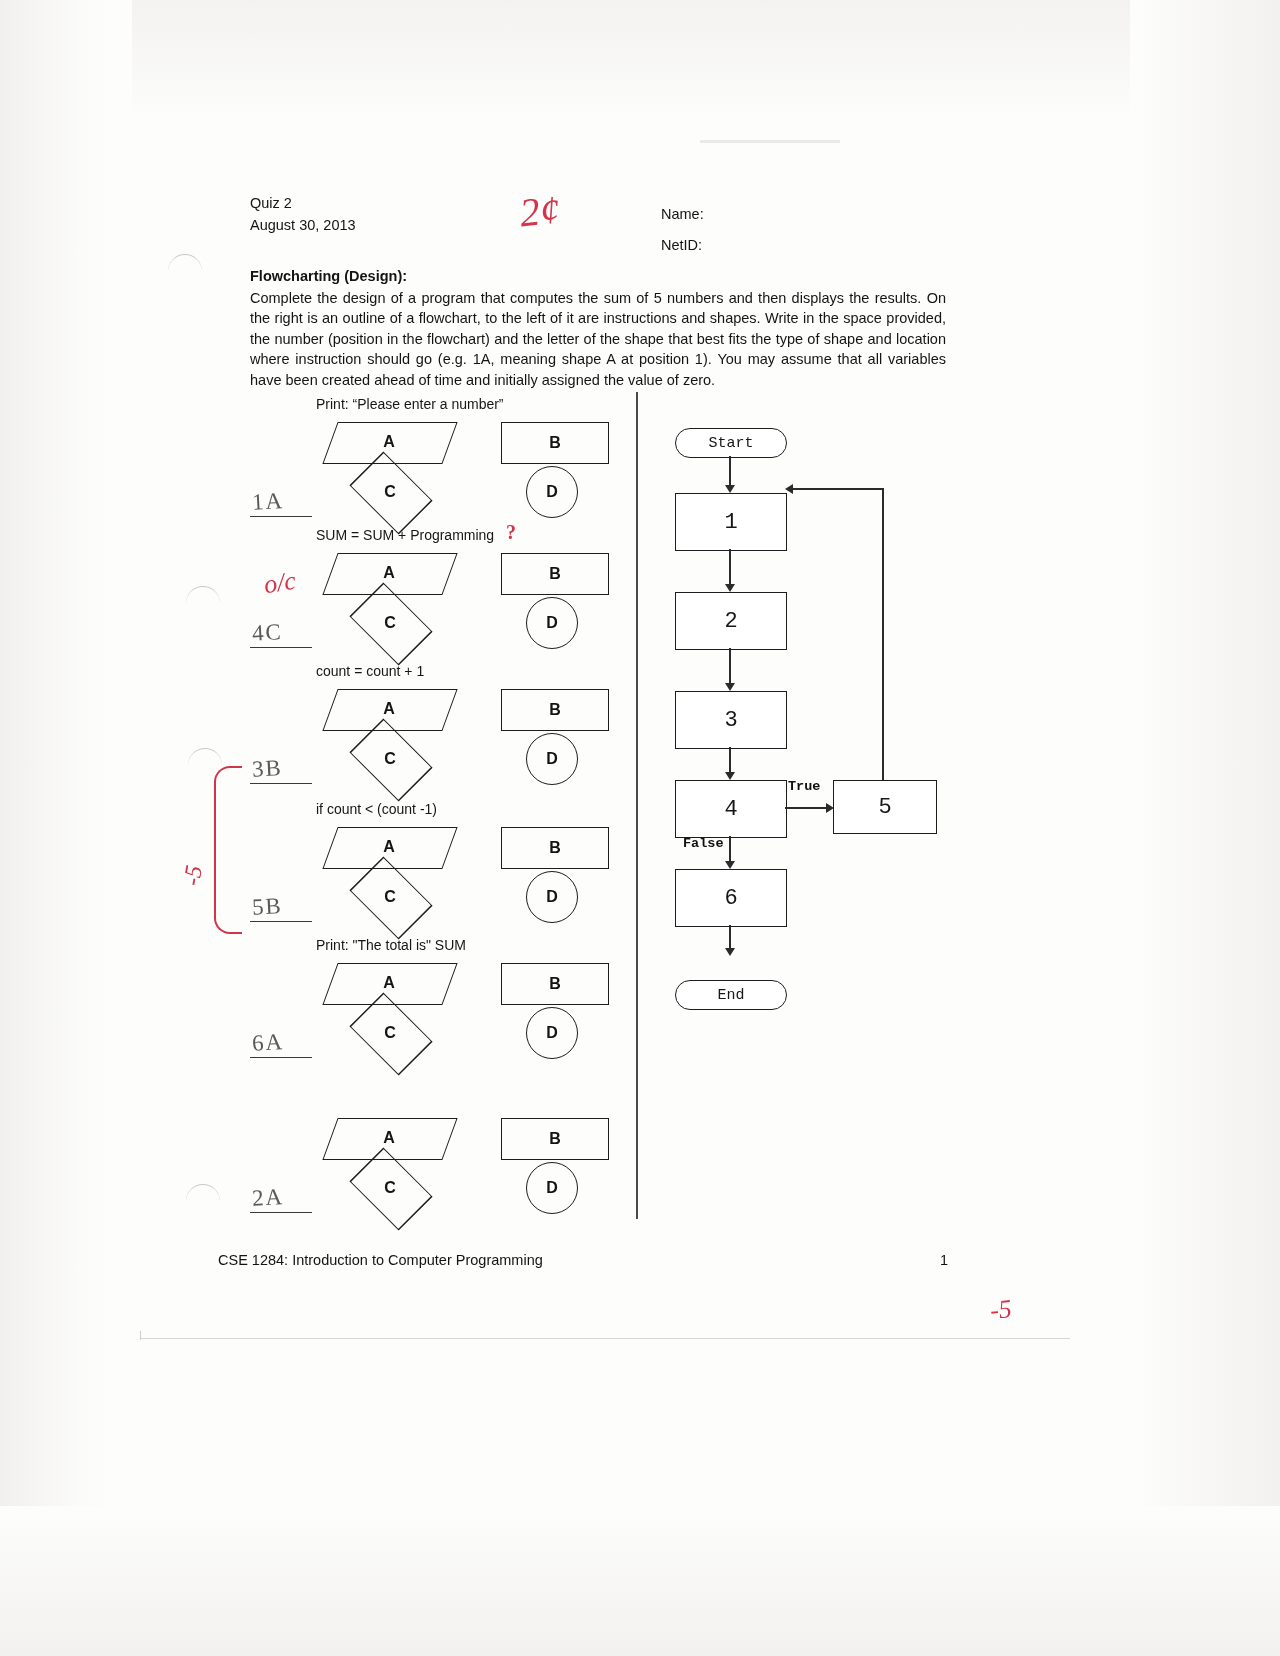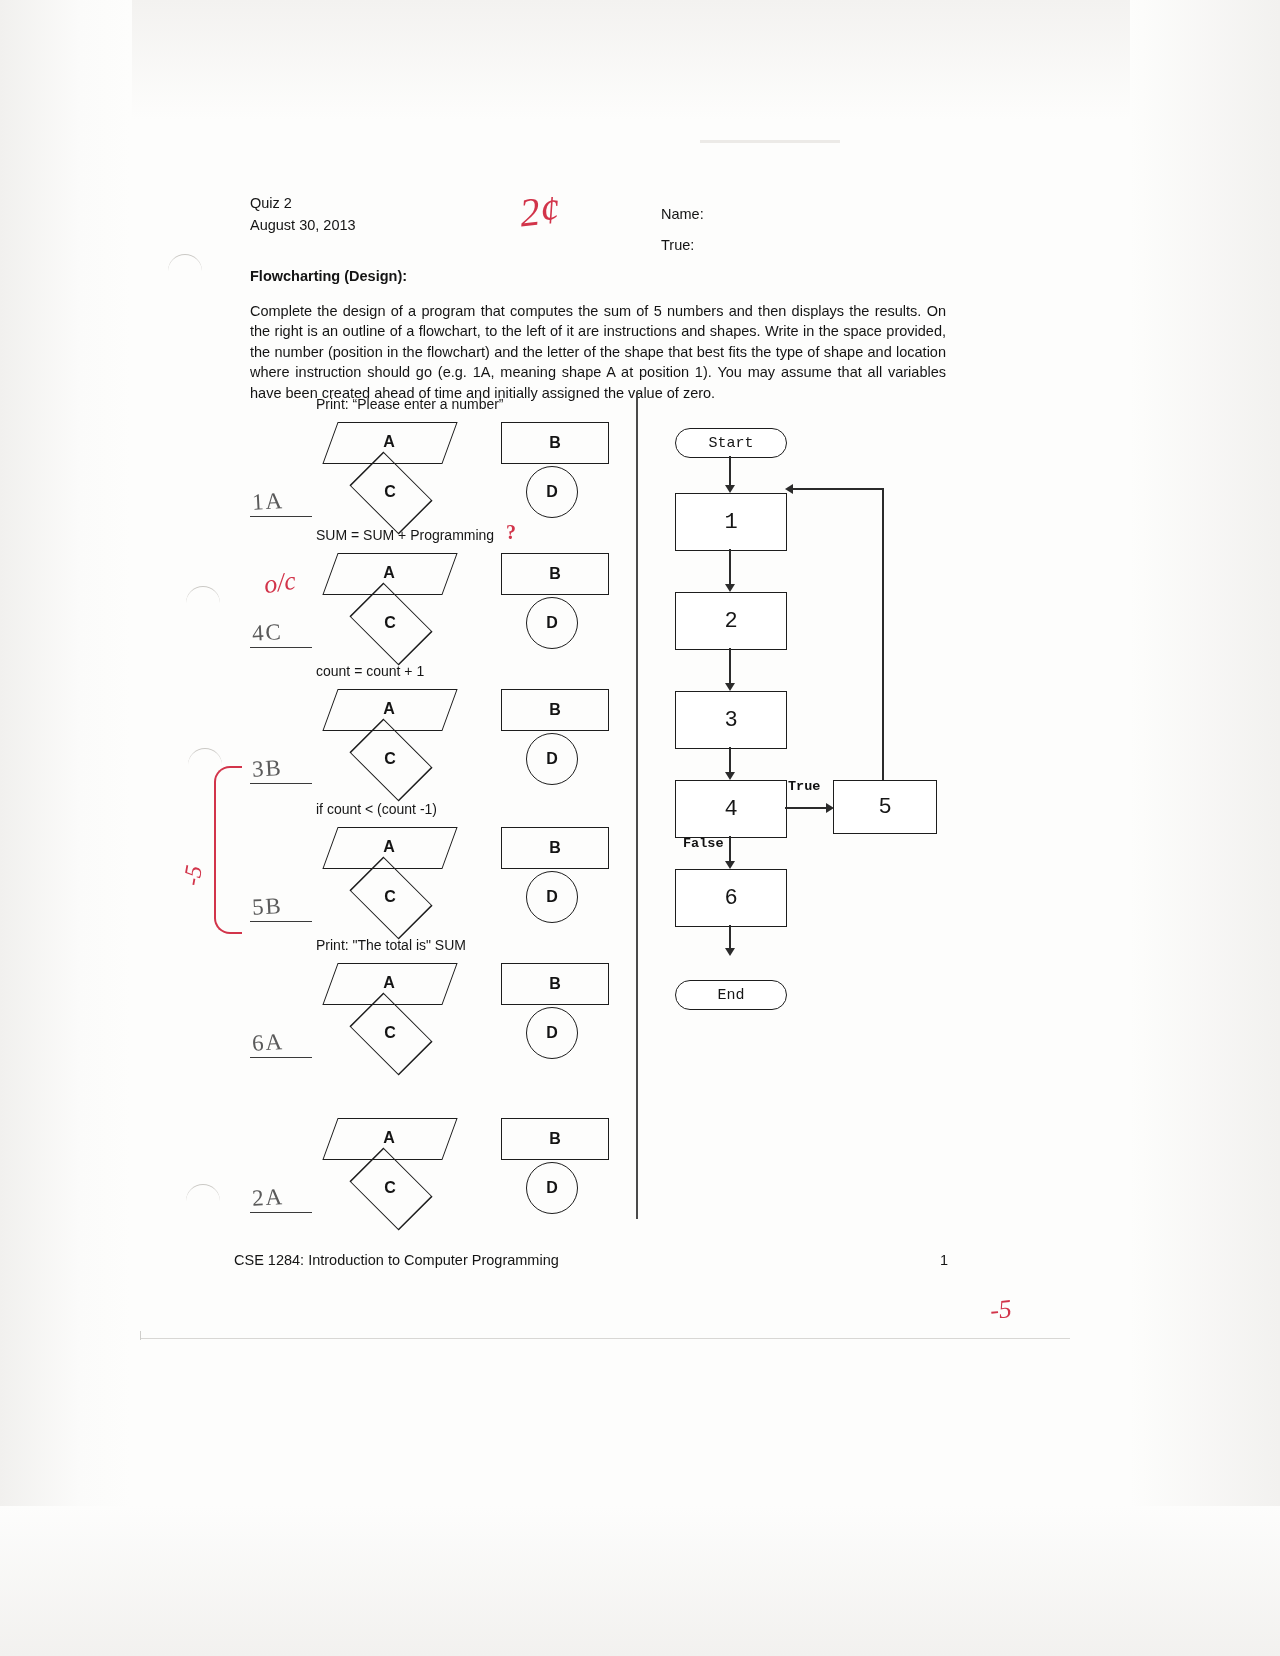--- a/index.html
+++ b/index.html
@@ -102,21 +102,20 @@
     font-size: 14.5px;
     font-weight: bold;
   }
   #instructions-body {
     position: absolute;
     left: 250px; top: 288px;
     width: 696px;
     font-size: 14.5px;
     line-height: 20.4px;
     text-align: justify;
-    margin-top: 13px;
   }
 
   
   #column-divider {
     position: absolute;
     left: 636px; top: 392px;
     width: 1.5px; height: 827px;
     background: #4a4a4a;
   }
 
@@ -282,21 +281,21 @@
   .fc-edge-label {
     position: absolute;
     font-size: 13.5px;
     font-weight: bold;
     color: #111;
   }
 
   
   #footer-course {
     position: absolute;
-    left: 234px; top: 1252px;
+    left: 218px; top: 1252px;
     font-size: 14.5px;
   }
   #footer-page {
     position: absolute;
     left: 940px; top: 1252px;
     font-size: 14.5px;
   }
 </style>
 </head>
 <body>
@@ -316,21 +315,21 @@
   <div class="binder-arc" style="left:188px; top:748px;"></div>
   <div class="binder-arc" style="left:186px; top:1184px;"></div>
 
   <div id="quiz-header">
     <div>Quiz 2</div>
     <div>August 30, 2013</div>
   </div>
 
   <div id="name-block">
     <div>Name:</div>
-    <div>True:</div>
+    <div>NetID:</div>
   </div>
 
   <div id="grader-score-mark">2¢</div>
 
   <div id="instructions-title">Flowcharting (Design):</div>
   <div id="instructions-body">Complete the design of a program that computes the sum of 5 numbers and then displays the results. On the right is an outline of a flowchart, to the left of it are instructions and shapes. Write in the space provided, the number (position in the flowchart) and the letter of the shape that best fits the type of shape and location where instruction should go (e.g. 1A, meaning shape A at position 1). You may assume that all variables have been created ahead of time and initially assigned the value of zero.</div>
 
   <div id="column-divider"></div>
 
   <div class="qgroup" style="top:396px; height:130px;">

